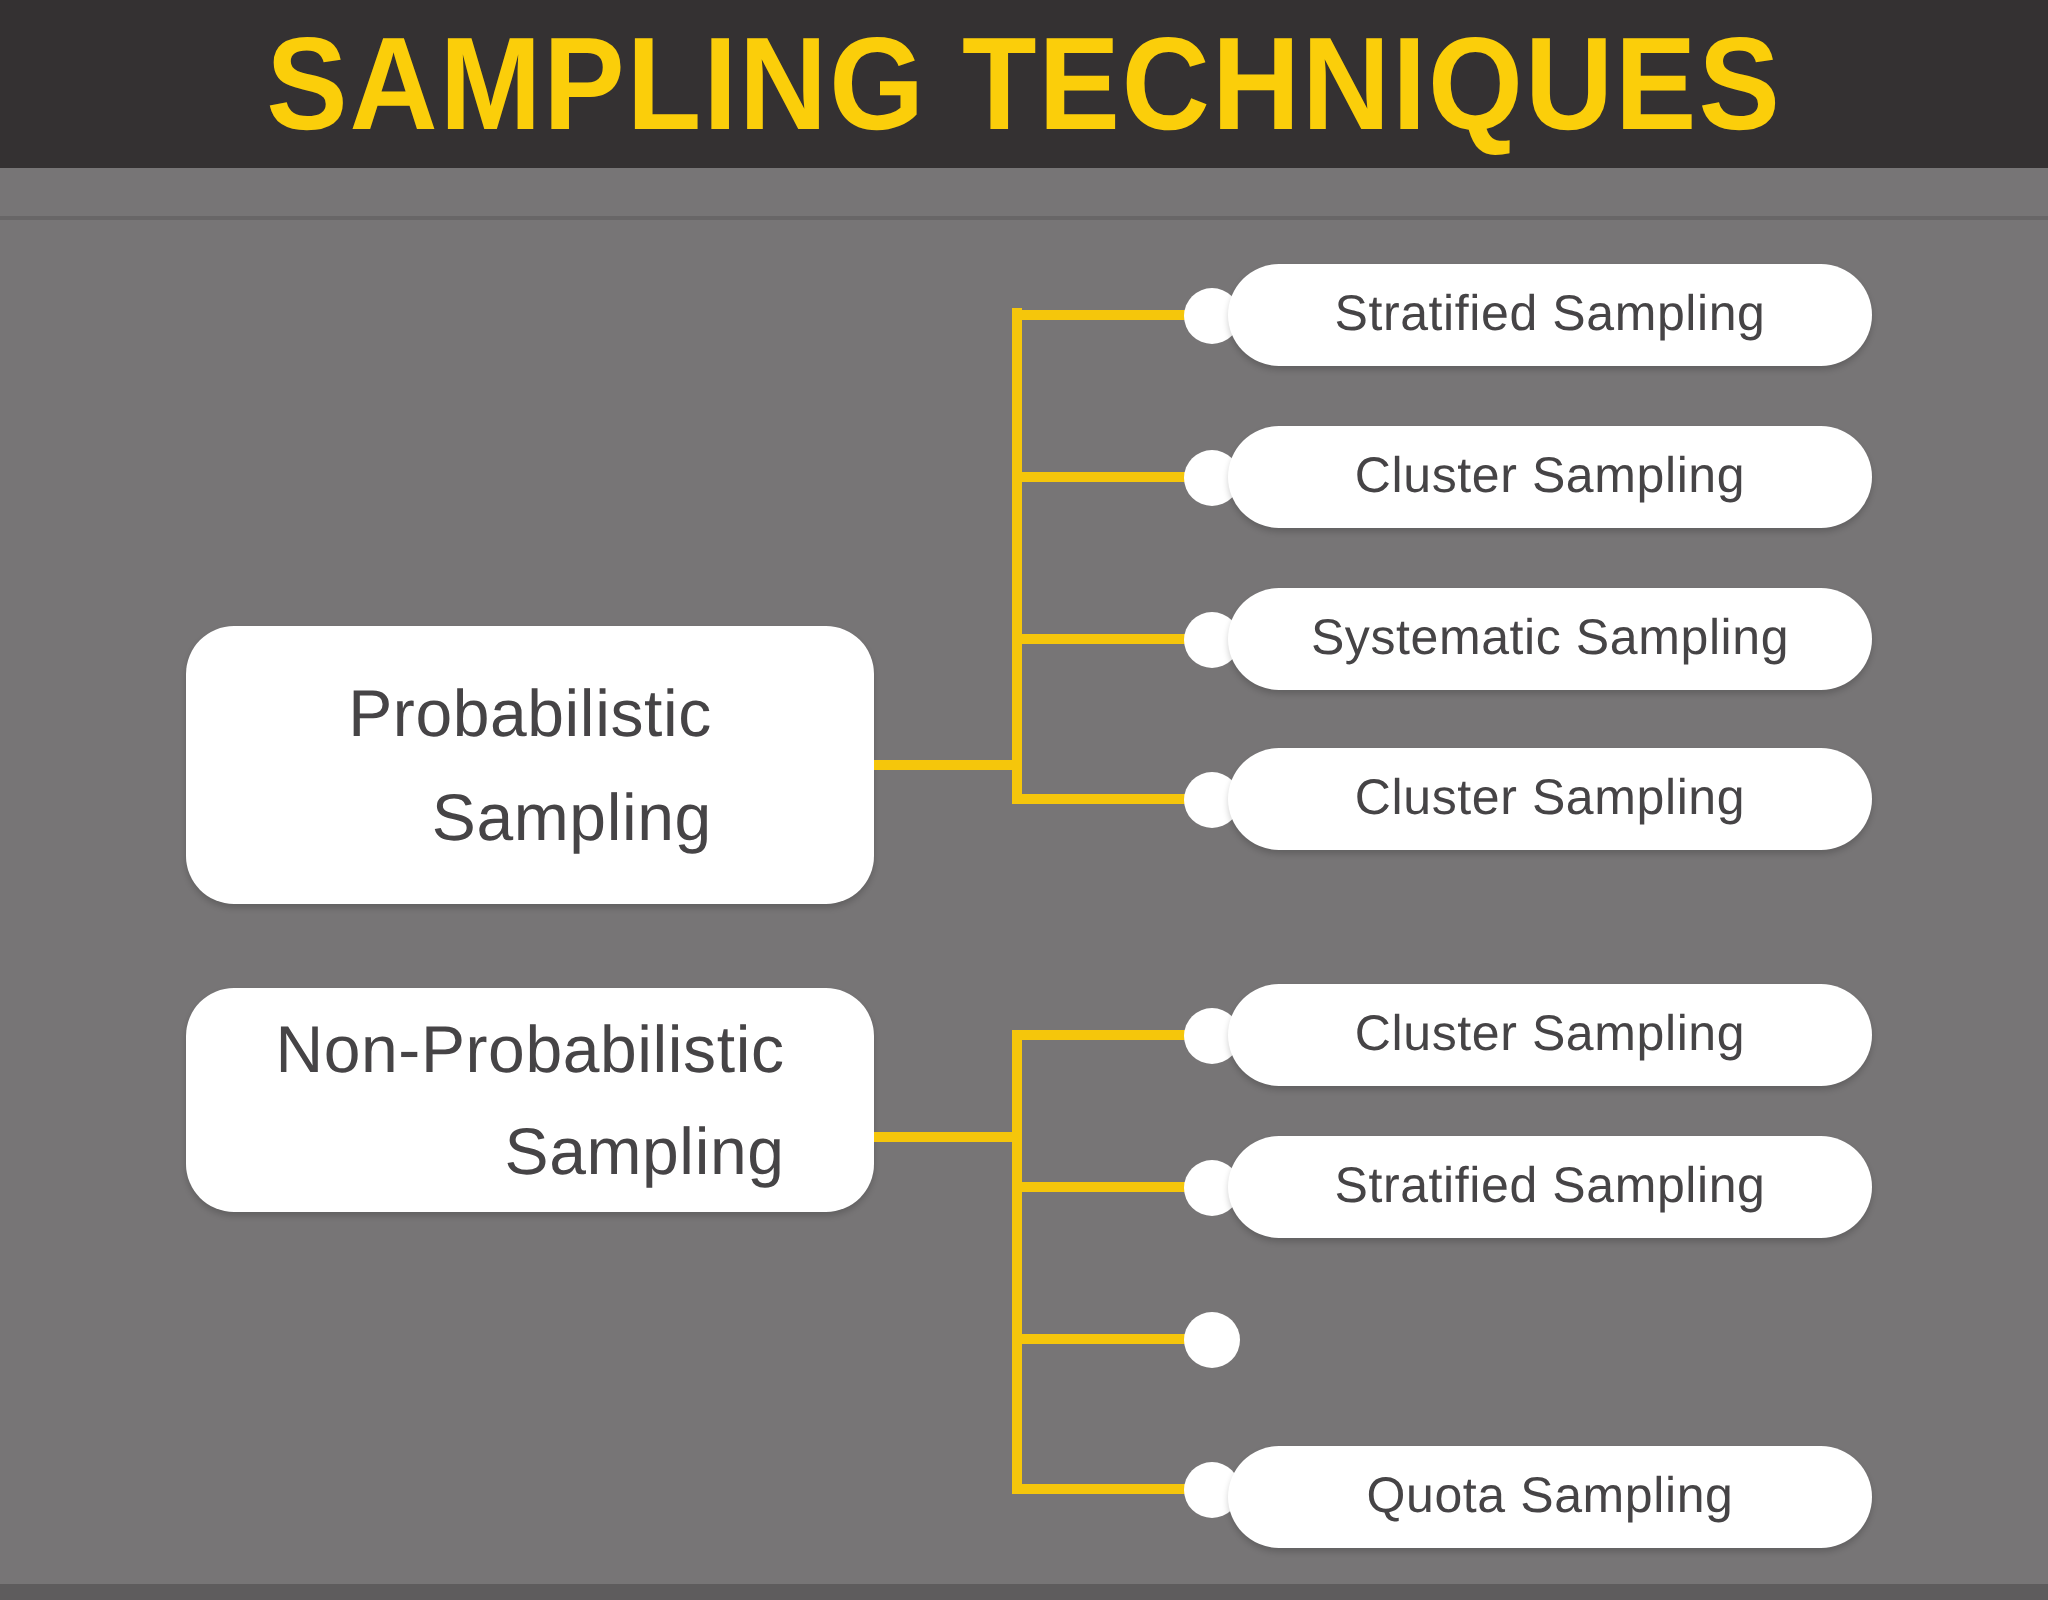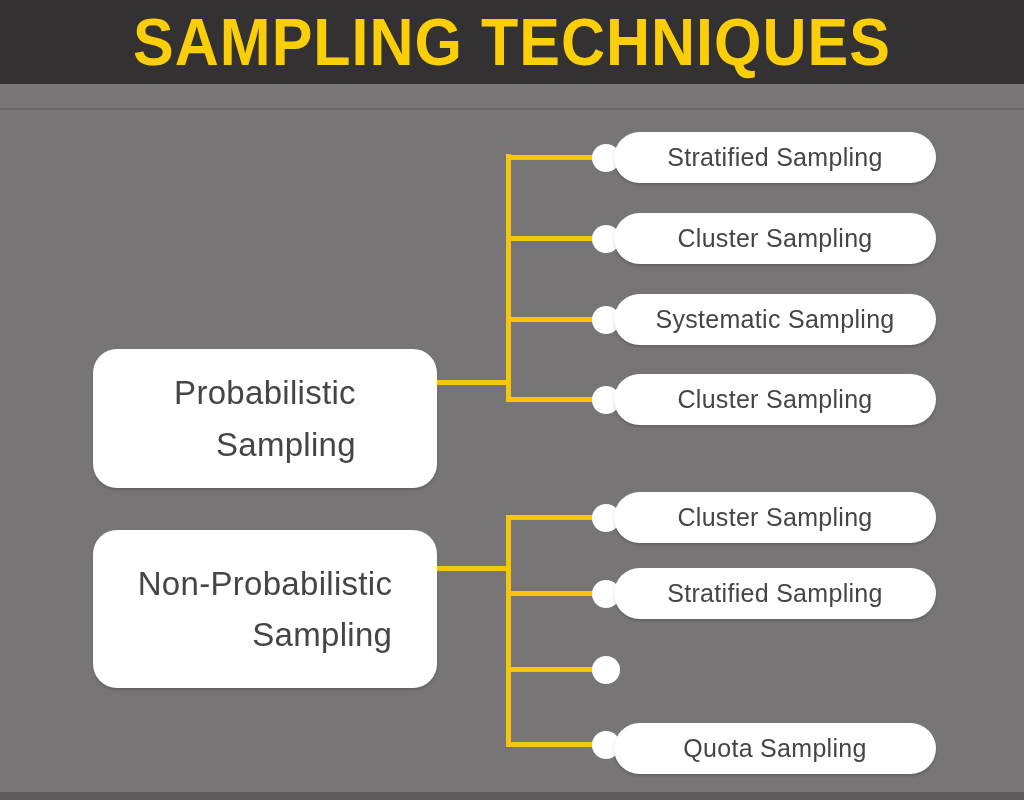--- a/index.html
+++ b/index.html
@@ -66,21 +66,20 @@
     box-shadow: 0 2px 3px rgba(0,0,0,0.18);
   }
   .parent-node {
     left: 93px;
     width: 344px;
     border-radius: 24px;
     font-size: 33px;
     font-weight: 300;
     line-height: 1.55;
     letter-spacing: 0.3px;
-    margin-top: 36px;
   }
   .leaf-node {
     left: 614px;
     width: 322px;
     height: 51px;
     border-radius: 26px;
     font-size: 25px;
     font-weight: 300;
     letter-spacing: 0.3px;
   }
@@ -128,21 +127,21 @@
   <div class="node leaf-node" style="top:213px;">
     <span>Cluster Sampling</span>
   </div>
   <div class="node leaf-node" style="top:374px;">
     <span>Cluster Sampling</span>
   </div>
   <div class="node leaf-node" style="top:294px;">
     <span>Systematic Sampling</span>
   </div>
 
-  <div class="node parent-node" style="top:494px; height:158px;">
+  <div class="node parent-node" style="top:494px; height:112px;">
     <div>
       <div>Non-Probabilistic</div>
       <div>Sampling</div>
     </div>
   </div>
 
   <div class="hline" style="left:437px; top:566px; width:74px; height:5px;"></div>
   <div class="vline" style="left:506px; top:515px; width:5px; height:232px;"></div>
   <div class="hline" style="left:506px; top:515px; width:99px; height:5px;"></div>
   <div class="hline" style="left:506px; top:591px; width:99px; height:5px;"></div>

